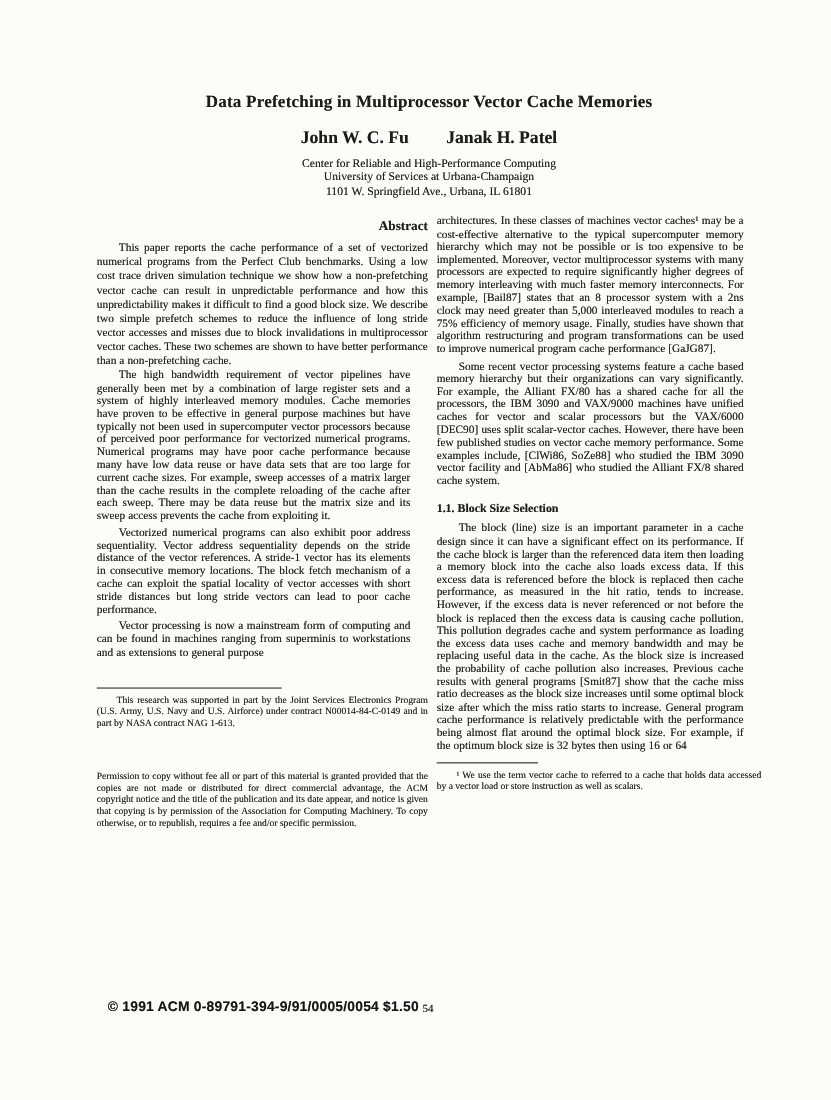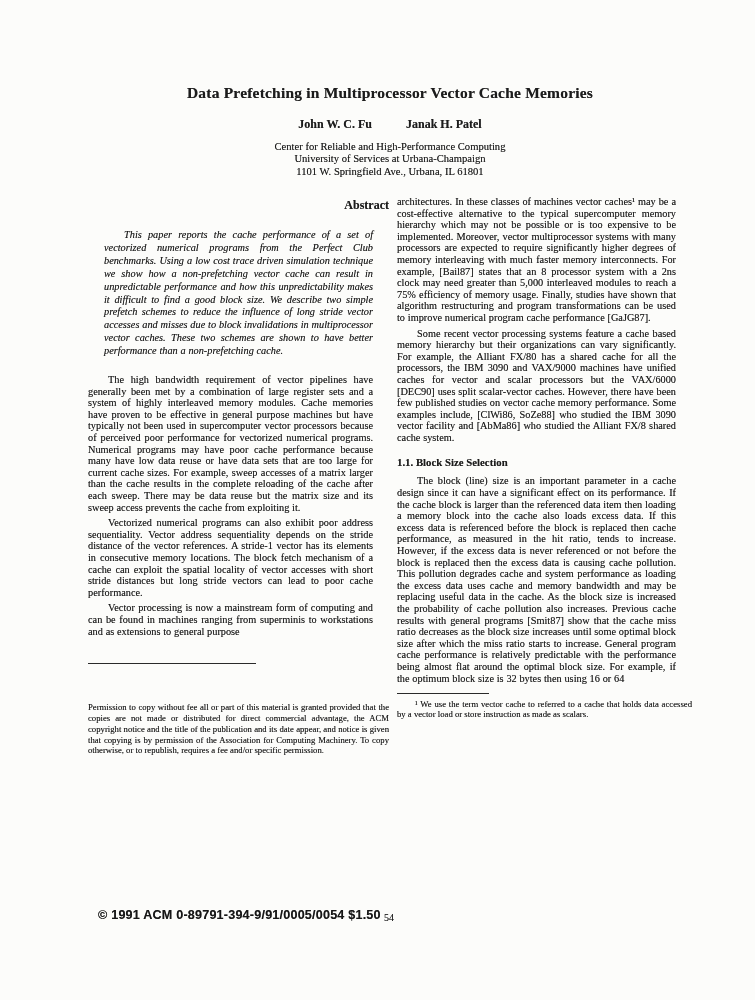--- a/index.html
+++ b/index.html
@@ -11,41 +11,41 @@
     position:relative;
     overflow:hidden;
   }
   .page{position:absolute;inset:0;}
   
   .head{position:absolute;left:60px;top:84px;width:660px;text-align:center;}
   .title{
     font-size:15.5px;font-weight:bold;margin:0;
     letter-spacing:.2px;
   }
-  .authors{margin-top:15px;font-size:12px;font-weight:bold;}
+  .authors{margin-top:15px;font-size:16px;font-weight:bold;}
   .authors span{display:inline-block;}
   .authors .gap{width:34px;}
   .affil{margin-top:9px;font-size:10.6px;line-height:12.4px;}
   
   .col{position:absolute;top:196px;text-align:justify;}
   .col-left{left:88px;width:301px;}
   .col-right{left:397px;width:295px;}
   .para{
     font-size:10.3px;line-height:11.6px;
     margin:0 16px 4px 0;text-indent:20px;
     word-spacing:.2px;
   }
   .noindent{text-indent:0;}
   .abstract-h{
     font-size:12px;font-weight:bold;text-align:right;
     margin:2px 0 7px 0;
   }
   .abstract{
-    font-style:italic;font-size:10.3px;line-height:12.9px;
-    margin:16px;text-indent:20px;word-spacing:.2px;
+    font-size:10.3px;line-height:12.9px;
+    margin:0;text-indent:20px;word-spacing:.2px;
   }
   .sec-h{
     font-size:10.8px;font-weight:bold;text-align:left;
     margin:13px 0 7px 0;
   }
   .fnrule{
     border-top:1.2px solid #2a2a2a;width:168px;
     margin:26px 0 5px 0;height:0;
   }
   .fnrule.small{width:92px;margin-top:9px;}
@@ -83,30 +83,31 @@
     </div>
   </header>
 
   <section class="col col-left">
     <h2 class="abstract-h">Abstract</h2>
     <p class="abstract">This paper reports the cache performance of a set of vectorized numerical programs from the Perfect Club benchmarks. Using a low cost trace driven simulation technique we show how a non-prefetching vector cache can result in unpredictable performance and how this unpredictability makes it difficult to find a good block size. We describe two simple prefetch schemes to reduce the influence of long stride vector accesses and misses due to block invalidations in multiprocessor vector caches. These two schemes are shown to have better performance than a non-prefetching cache.</p>
     <p class="para">The high bandwidth requirement of vector pipelines have generally been met by a combination of large register sets and a system of highly interleaved memory modules. Cache memories have proven to be effective in general purpose machines but have typically not been used in supercomputer vector processors because of perceived poor performance for vectorized numerical programs. Numerical programs may have poor cache performance because many have low data reuse or have data sets that are too large for current cache sizes. For example, sweep accesses of a matrix larger than the cache results in the complete reloading of the cache after each sweep. There may be data reuse but the matrix size and its sweep access prevents the cache from exploiting it.</p>
     <p class="para">Vectorized numerical programs can also exhibit poor address sequentiality. Vector address sequentiality depends on the stride distance of the vector references. A stride-1 vector has its elements in consecutive memory locations. The block fetch mechanism of a cache can exploit the spatial locality of vector accesses with short stride distances but long stride vectors can lead to poor cache performance.</p>
     <p class="para">Vector processing is now a mainstream form of computing and can be found in machines ranging from superminis to workstations and as extensions to general purpose</p>
     <div class="fnrule"></div>
+    <p class="fn indent">This research was supported in part by the Joint Services Electronics Program (U.S. Army, U.S. Navy and U.S. Airforce) under contract N00014-84-C-0149 and in part by NASA contract NAG 1-613.</p>
     <p class="fn perm">Permission to copy without fee all or part of this material is granted provided that the copies are not made or distributed for direct commercial advantage, the ACM copyright notice and the title of the publication and its date appear, and notice is given that copying is by permission of the Association for Computing Machinery. To copy otherwise, or to republish, requires a fee and/or specific permission.</p>
   </section>
 
   <section class="col col-right">
     <p class="para noindent">architectures. In these classes of machines vector caches¹ may be a cost-effective alternative to the typical supercomputer memory hierarchy which may not be possible or is too expensive to be implemented. Moreover, vector multiprocessor systems with many processors are expected to require significantly higher degrees of memory interleaving with much faster memory interconnects. For example, [Bail87] states that an 8 processor system with a 2ns clock may need greater than 5,000 interleaved modules to reach a 75% efficiency of memory usage. Finally, studies have shown that algorithm restructuring and program transformations can be used to improve numerical program cache performance [GaJG87].</p>
     <p class="para">Some recent vector processing systems feature a cache based memory hierarchy but their organizations can vary significantly. For example, the Alliant FX/80 has a shared cache for all the processors, the IBM 3090 and VAX/9000 machines have unified caches for vector and scalar processors but the VAX/6000 [DEC90] uses split scalar-vector caches. However, there have been few published studies on vector cache memory performance. Some examples include, [ClWi86, SoZe88] who studied the IBM 3090 vector facility and [AbMa86] who studied the Alliant FX/8 shared cache system.</p>
     <h3 class="sec-h">1.1. Block Size Selection</h3>
     <p class="para">The block (line) size is an important parameter in a cache design since it can have a significant effect on its performance. If the cache block is larger than the referenced data item then loading a memory block into the cache also loads excess data. If this excess data is referenced before the block is replaced then cache performance, as measured in the hit ratio, tends to increase. However, if the excess data is never referenced or not before the block is replaced then the excess data is causing cache pollution. This pollution degrades cache and system performance as loading the excess data uses cache and memory bandwidth and may be replacing useful data in the cache. As the block size is increased the probability of cache pollution also increases. Previous cache results with general programs [Smit87] show that the cache miss ratio decreases as the block size increases until some optimal block size after which the miss ratio starts to increase. General program cache performance is relatively predictable with the performance being almost flat around the optimal block size. For example, if the optimum block size is 32 bytes then using 16 or 64</p>
     <div class="fnrule small"></div>
-    <p class="fn indent">¹ We use the term vector cache to referred to a cache that holds data accessed by a vector load or store instruction as made as scalars.</p>
+    <p class="fn indent">¹ We use the term vector cache to referred to a cache that holds data accessed by a vector load or store instruction as well as scalars.</p>
   </section>
 
   <footer class="footer">
     <span class="copyright">© 1991 ACM 0-89791-394-9/91/0005/0054 $1.50</span>
     <span class="pagenum">54</span>
   </footer>
 
 </div>
 
 </body></html>

